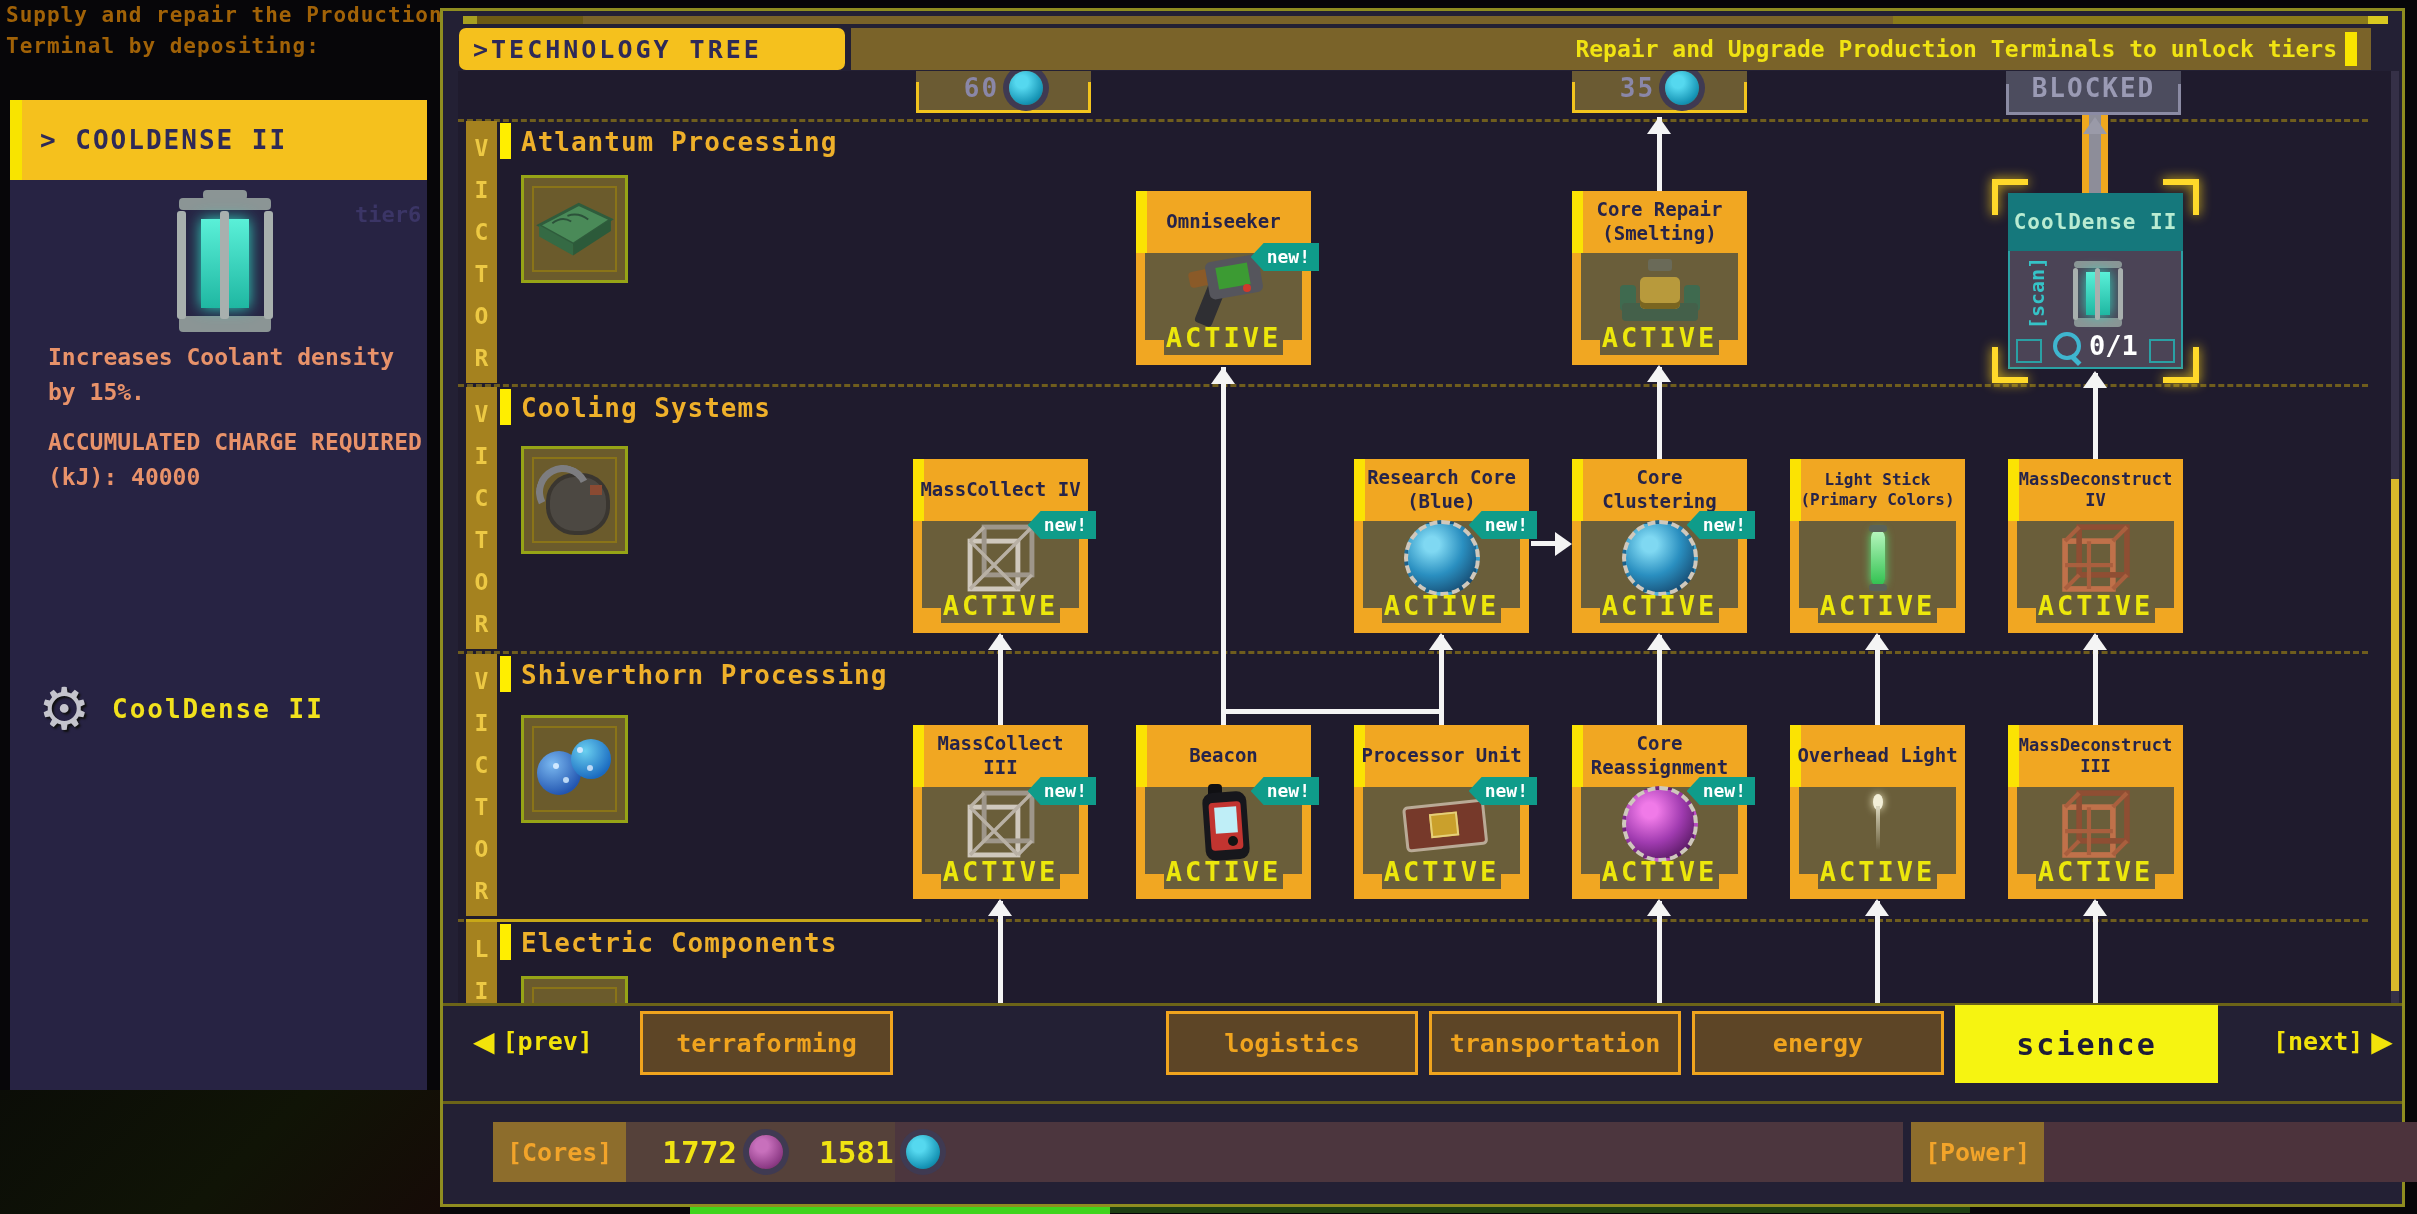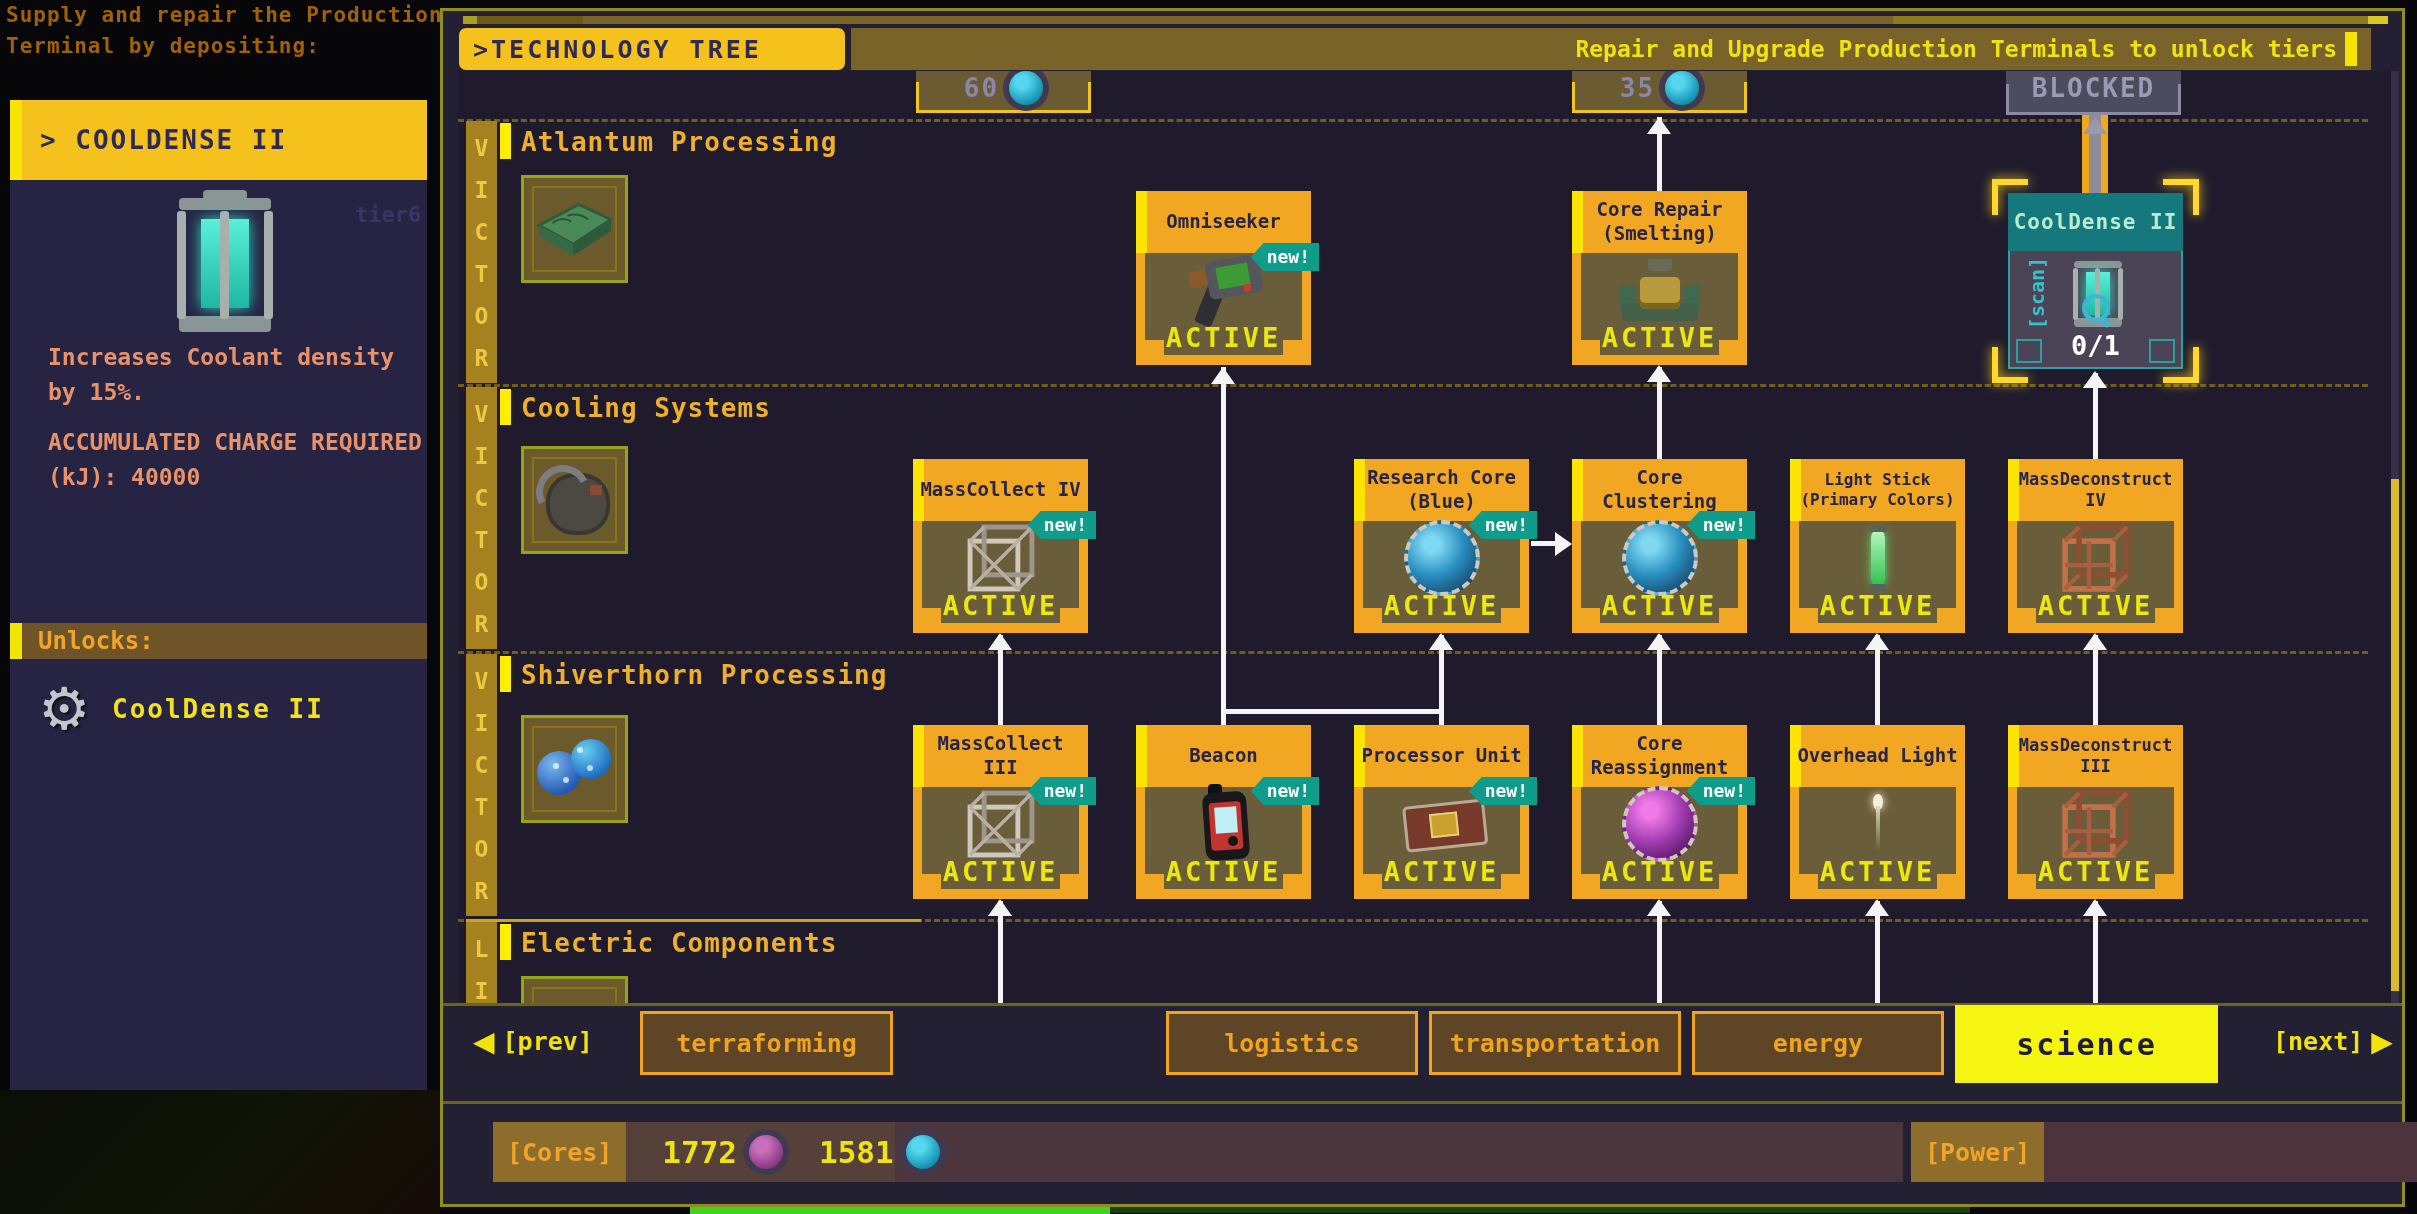--- a/index.html
+++ b/index.html
@@ -105,21 +105,21 @@
   .core-dot.purple{background:radial-gradient(circle at 38% 32%,#c870bc 20%,#8d3b86 70%,#5a1f56 100%);}
   .core-dot.sq{box-shadow:0 0 0 6px #3f3a52;}
 
   
   .node-sel{position:absolute;width:175px;height:176px;background:#4b4456;border:2px solid #2aa0a4;box-sizing:border-box;}
   .sel-head{position:absolute;left:-2px;top:-2px;right:-2px;height:58px;background:#15787c;display:flex;
      align-items:center;justify-content:center;color:#b9ecd2;font-size:21px;font-weight:bold;letter-spacing:1px;}
   .sel-scan{position:absolute;left:-28px;top:86px;transform:rotate(-90deg);transform-origin:center;
      color:#35c3c7;font-size:20px;font-weight:bold;width:110px;text-align:center;}
   .sel-progress{position:absolute;bottom:6px;width:100%;display:flex;align-items:center;justify-content:center;gap:8px;
-     color:#fff;font-size:27px;font-weight:bold;flex-direction:column;}
+     color:#fff;font-size:27px;font-weight:bold;}
   .mag{position:relative;width:20px;height:20px;border:4px solid #3fb6cf;border-radius:50%;}
   .mag-handle{position:absolute;left:16px;top:18px;width:5px;height:12px;background:#3fb6cf;transform:rotate(-45deg);}
   .sel-corner-notch{position:absolute;width:22px;height:20px;border:2px solid #2aa0a4;bottom:4px;}
   .br{position:absolute;width:36px;height:36px;border:6px solid #ffd92a;box-sizing:border-box;
      filter:drop-shadow(0 0 6px #f3cb16);}
   .br.tl{top:-16px;left:-18px;border-right:none;border-bottom:none;}
   .br.tr{top:-16px;right:-18px;border-left:none;border-bottom:none;}
   .br.bl{bottom:-16px;left:-18px;border-right:none;border-top:none;}
   .br.brr{bottom:-16px;right:-18px;border-left:none;border-top:none;}
 
@@ -209,24 +209,20 @@
       <div class="cap" style="top:0;height:12px;"></div>
       <div class="cap" style="bottom:0;height:16px;"></div>
       <div class="cap" style="left:30%;top:-8px;height:10px;width:40%;"></div>
       <div class="core"></div>
       <div class="bar" style="left:6%;"></div>
       <div class="bar" style="left:45%;"></div>
       <div class="bar" style="right:6%;"></div>
     </div>
     <div class="lp-desc"><span style="display:block">Increases Coolant density</span><span style="display:block">by 15%.</span></div>
     <div class="lp-charge"><span style="display:block">ACCUMULATED CHARGE REQUIRED</span><span style="display:block">(kJ): 40000</span></div>
-    <div class="unlocks-bar">
-      <div class="unlocks-stripe"></div>
-      <div class="unlocks-text">Unlocks:</div>
-    </div>
     <div class="unlock-row">
       <span class="gear-glyph">⚙</span>
       <span class="unlock-name">CoolDense II</span>
     </div>
   </div>
 
   <div class="abs main-panel">
     <div class="top-strip"></div>
 
     <div class="hdr-title-box">

